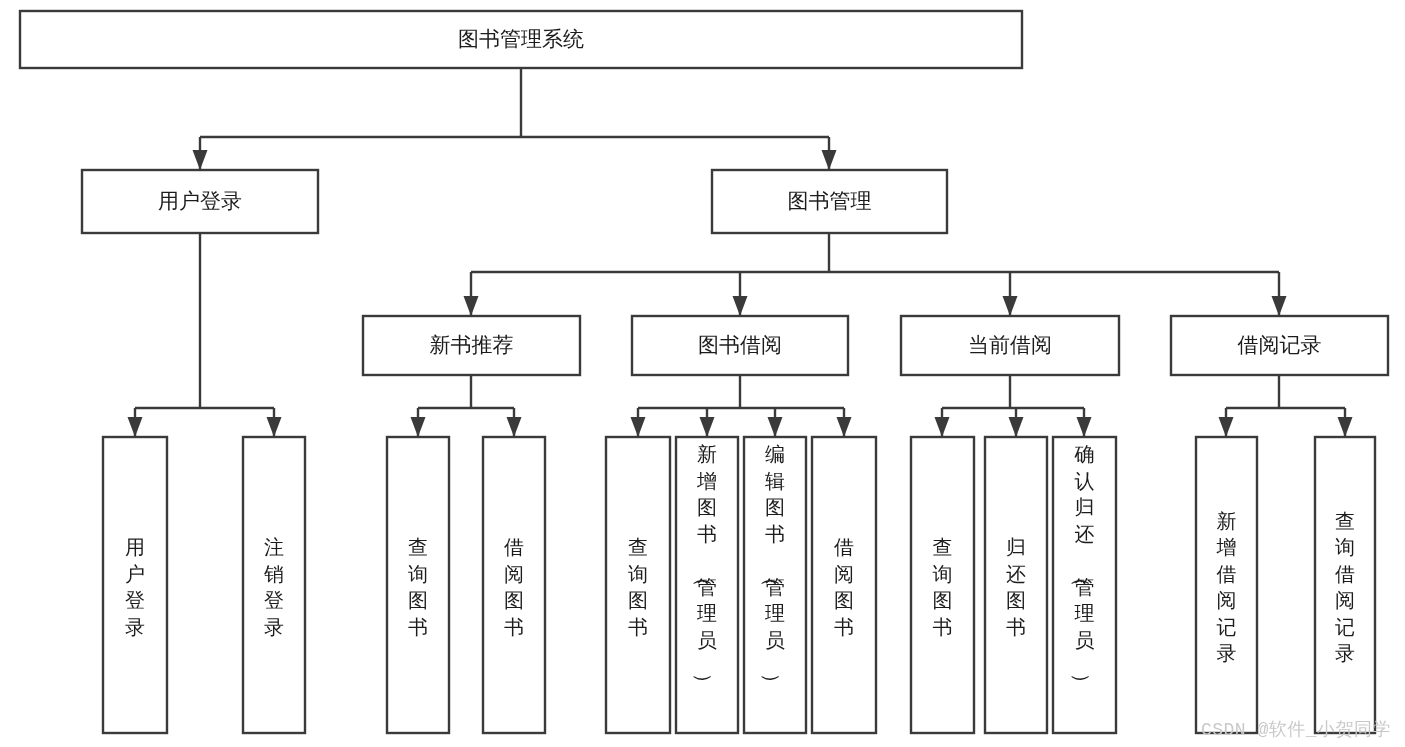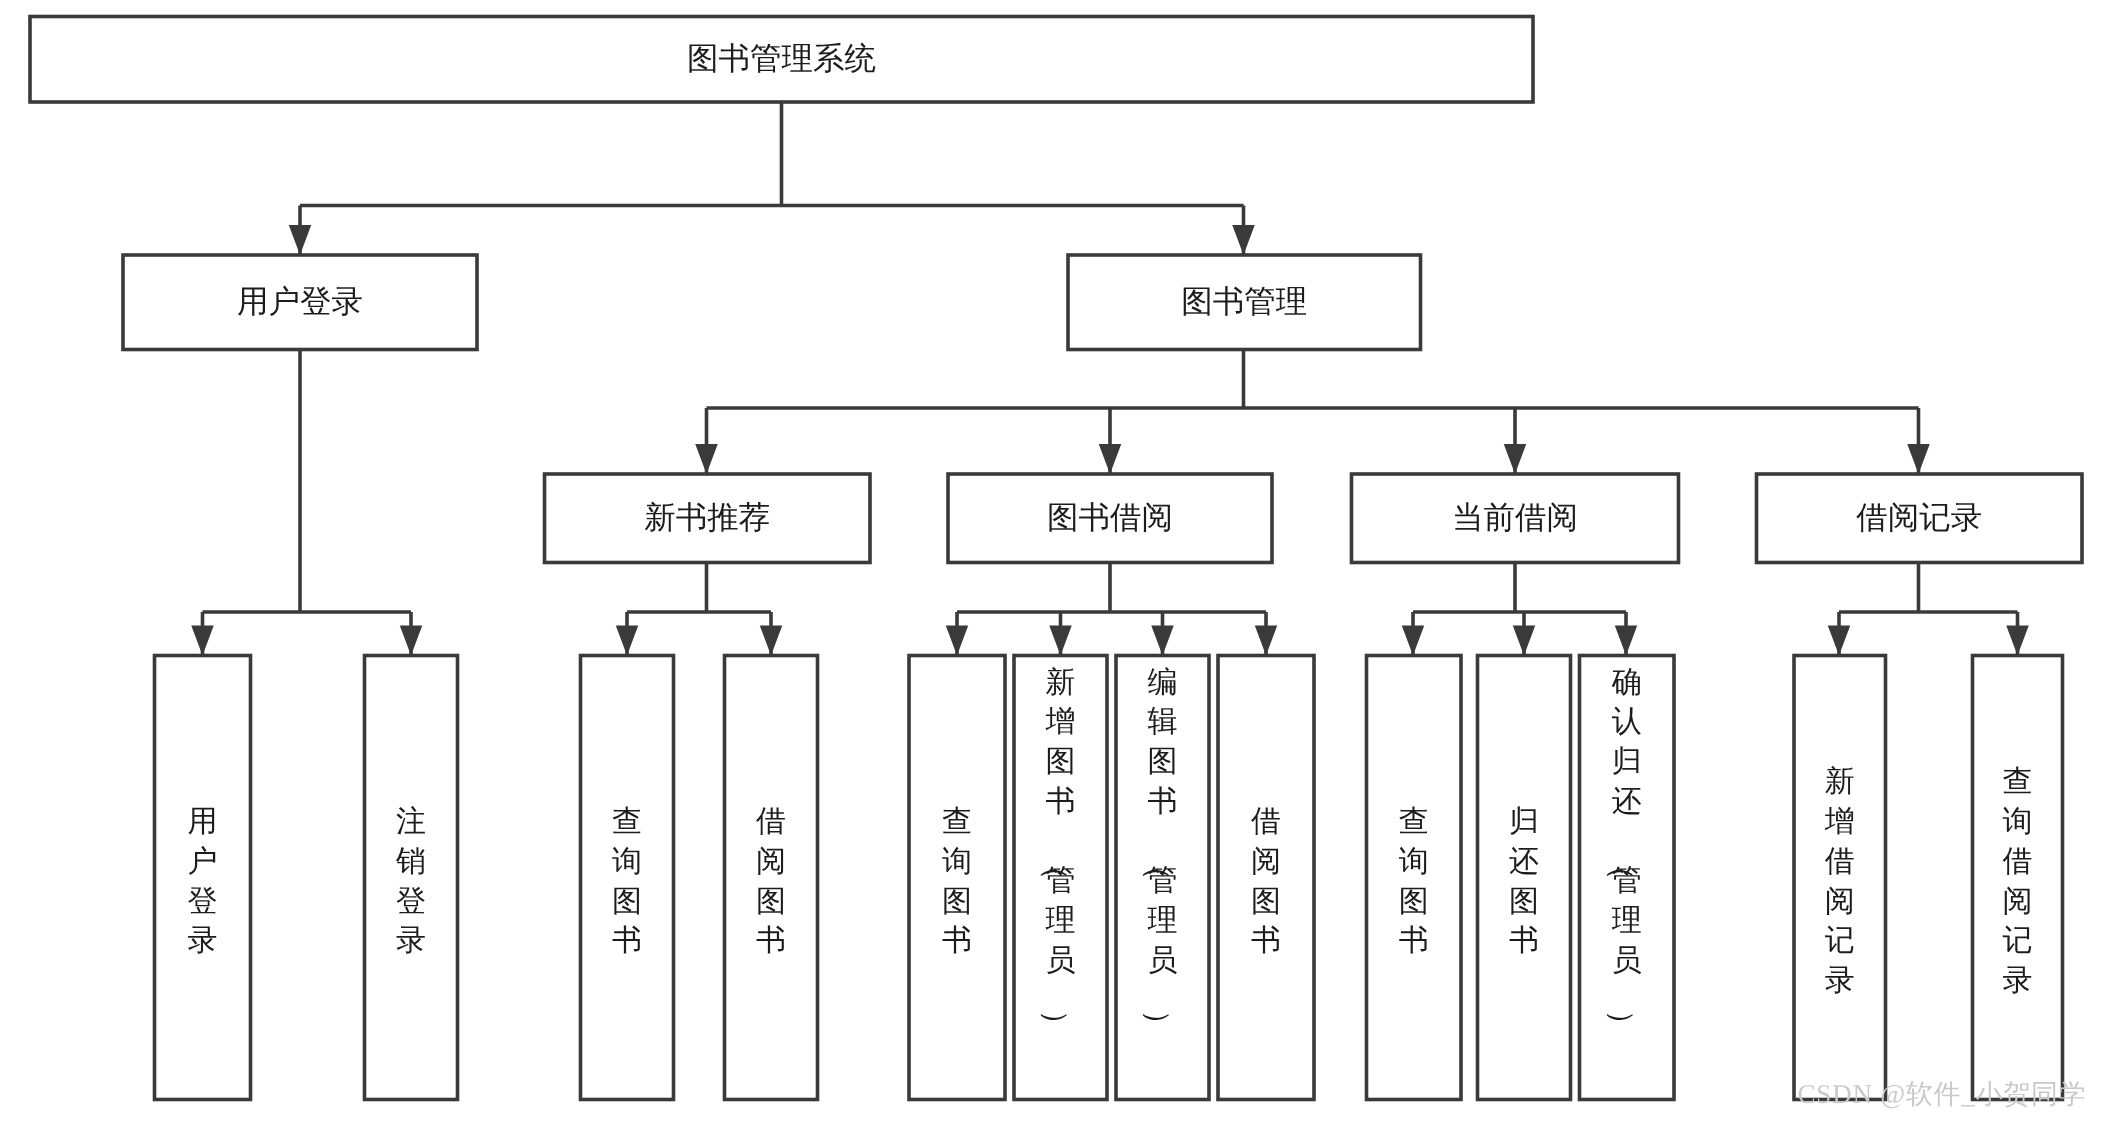--- a/index.html
+++ b/index.html
@@ -58,21 +58,21 @@
   .leaf-label {
     font-family: "Liberation Sans", "DejaVu Sans", sans-serif;
     font-size: 20px;
     fill: #1c1c1c;
     text-anchor: middle;
   }
   .watermark-text {
     position: absolute;
     right: 14px;
     bottom: 6px;
-    font-family: Liberation Serif, serif;
+    font-family: Liberation Mono, monospace;
     font-size: 18px;
     color: #c9c9c9;
     white-space: nowrap;
     user-select: none;
     letter-spacing: 0.5px;
   }
 </style>
 </head>
 <body>
 

